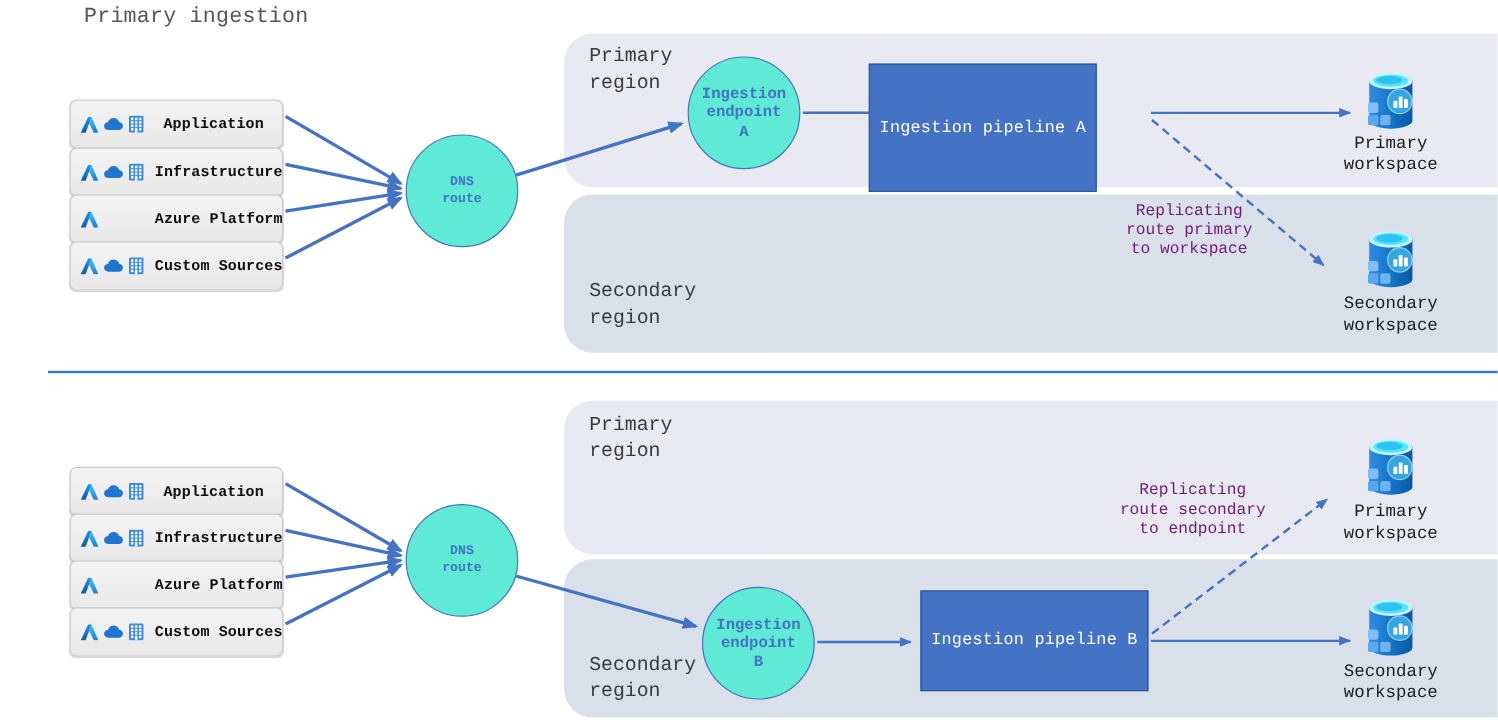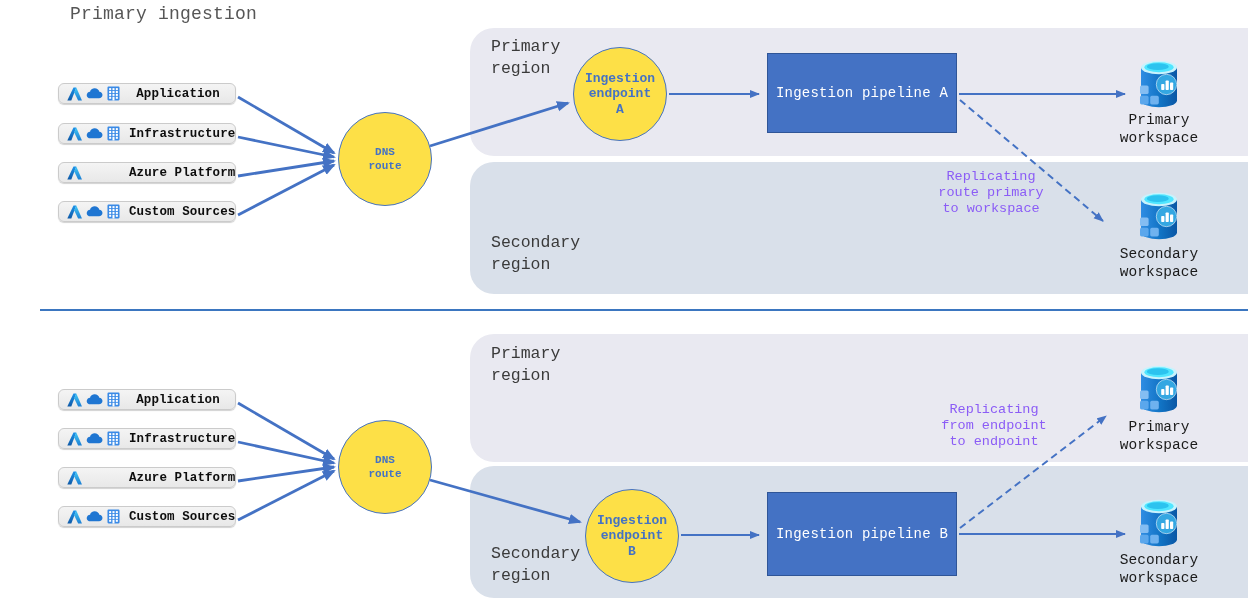--- a/index.html
+++ b/index.html
@@ -8,41 +8,41 @@
     font-family:Liberation Mono, monospace;overflow:hidden;margin-left:40px;
   }
   .region{position:absolute;border-radius:24px;width:807px;}
   .region.rp{background:#e9e9f1;height:128px;}
   .region.rs{background:#d9e0ea;height:132px;}
   .region-label{position:absolute;font-size:16.5px;color:#3a3a3a;line-height:1.35;}
   .title{position:absolute;left:30px;font-size:18px;color:#565656;letter-spacing:.2px;}
   .divider{position:absolute;left:0;top:309px;width:1248px;height:2px;background:#3b76c0;}
   .arrows{position:absolute;left:0;top:0;pointer-events:none;}
   .source{
-    position:absolute;left:18px;width:178px;height:21px;box-sizing:border-box;
+    position:absolute;left:18px;width:178px;height:41px;box-sizing:border-box;
     background:linear-gradient(#f4f4f4,#e8e8e8);border:1px solid #cbcbcb;border-radius:6px;
     box-shadow:0 1px 1px rgba(0,0,0,.18);display:flex;align-items:center;padding:1px 8px;
   }
   .source .icons{display:flex;align-items:center;gap:4px;width:62px;flex:none;}
   .source .label{flex:1;text-align:center;font-weight:bold;font-size:12.5px;color:#0d0d0d;letter-spacing:.1px;white-space:nowrap;}
   .ic{display:block;}
   .circle{
-    position:absolute;width:94px;height:94px;border-radius:50%;background:#fde047;
+    position:absolute;width:94px;height:94px;border-radius:50%;background:#5eead4;
     border:1.6px solid #4472c4;box-sizing:border-box;display:flex;flex-direction:column;
     align-items:center;justify-content:center;text-align:center;color:#4472c4;font-weight:bold;
   }
   .circle.dns{font-size:11px;line-height:1.3;}
   .circle.endpoint{font-size:13px;line-height:1.2;}
   .pipeline{
     position:absolute;width:190px;box-sizing:border-box;background:#4472c4;border:1px solid #2f5597;
     color:#fff;display:flex;align-items:center;justify-content:center;font-size:14px;letter-spacing:.2px;
   }
   .ws-svg{position:absolute;width:44px;height:52px;}
   .ws-label{position:absolute;width:110px;text-align:center;font-size:14.5px;color:#1b1b1b;line-height:1.22;}
-  .note{position:absolute;width:130px;text-align:center;font-size:13.5px;color:#8b5cf6;line-height:1.2;}
+  .note{position:absolute;width:130px;text-align:center;font-size:13.5px;color:#701a75;line-height:1.2;}
   .hiddendefs{position:absolute;width:0;height:0;overflow:hidden;}
 </style>
 </head>
 <body>
 
 <svg class="hiddendefs" aria-hidden="true">
   <defs>
     <linearGradient id="wsBody" x1="0" y1="0" x2="1" y2="0">
       <stop offset="0" stop-color="#2f8de3"></stop>
         <stop offset="0.55" stop-color="#1173c4"></stop>
@@ -202,21 +202,21 @@
     <div>Secondary</div>
     <div>region</div>
   </div>
 
   <div class="circle endpoint" style="left:533px;top:47px;">
     <div>Ingestion</div>
     <div>endpoint</div>
     <div>A</div>
   </div>
 
-  <div class="pipeline" style="left:727px;top:53px;height:80px;">Ingestion pipeline A</div>
+  <div class="pipeline" style="left:684px;top:53px;height:107px;">Ingestion pipeline A</div>
 
   <div class="note" style="left:886px;top:169px;">
     <div>Replicating</div>
     <div>route primary</div>
     <div>to workspace</div>
   </div>
 
   <svg class="ws-svg" style="left:1097px;top:58px;" viewBox="0 0 44 52">
       <use href="#wsdef"></use>
     </svg>
@@ -302,21 +302,21 @@
   <div class="circle endpoint" style="left:545px;top:489px;">
     <div>Ingestion</div>
     <div>endpoint</div>
     <div>B</div>
   </div>
 
   <div class="pipeline" style="left:727px;top:492px;height:84px;">Ingestion pipeline B</div>
 
   <div class="note" style="left:889px;top:402px;">
     <div>Replicating</div>
-    <div>from endpoint</div>
+    <div>route secondary</div>
     <div>to endpoint</div>
   </div>
 
   <svg class="ws-svg" style="left:1097px;top:363px;" viewBox="0 0 44 52">
       <use href="#wsdef"></use>
     </svg>
   <div class="ws-label" style="left:1064px;top:419px;">
     <div>Primary</div>
     <div>workspace</div>
   </div>

